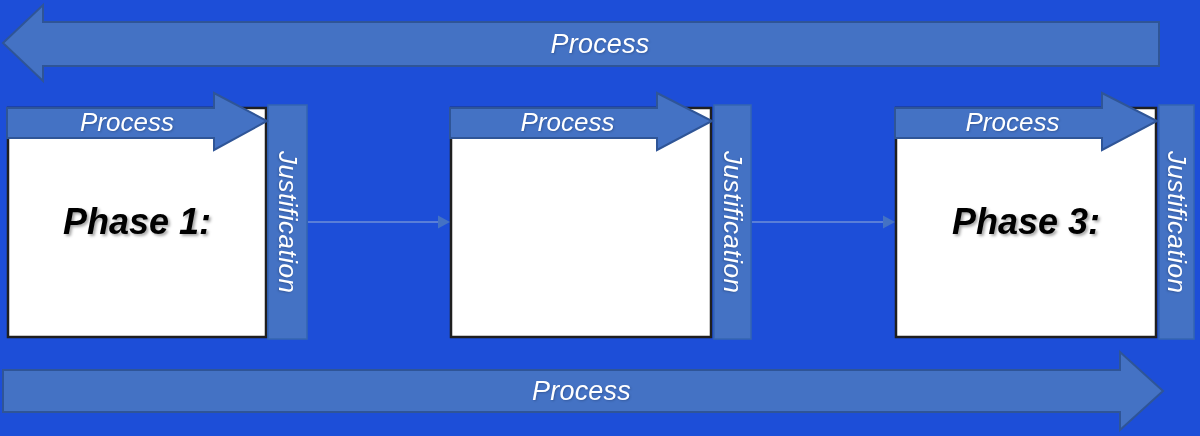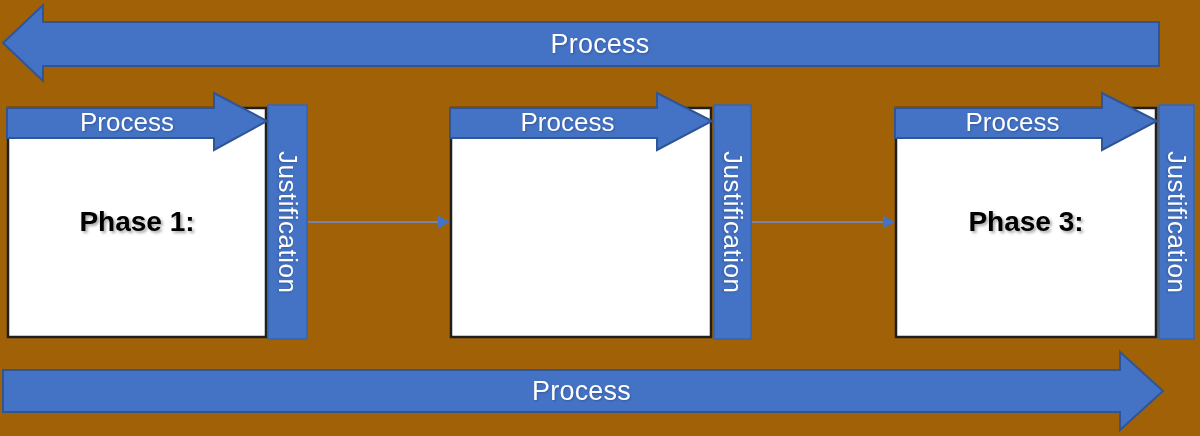--- a/index.html
+++ b/index.html
@@ -5,22 +5,23 @@
   html, body {
     margin: 0;
     padding: 0;
     background: #ffffff;
     font-family: "Liberation Sans", sans-serif;
   }
   .canvas {
     position: relative;
     width: 1200px;
     height: 436px;
-    background: #a16207;
+    background: #1d4ed8;
     overflow: hidden;
+    font-style: italic;
   }
   .shapes {
     position: absolute;
     left: 0;
     top: 0;
     width: 1200px;
     height: 436px;
   }
   .big-arrow {
     fill: #4472C4;
@@ -74,21 +75,21 @@
     pointer-events: none;
   }
   .phase-title {
     position: absolute;
     display: flex;
     flex-direction: column;
     align-items: center;
     justify-content: center;
     text-align: center;
     color: #000000;
-    font-size: 28px;
+    font-size: 36px;
     font-weight: 700;
     line-height: 1.45;
     text-shadow: 2px 2px 3px rgba(0,0,0,0.35);
     pointer-events: none;
   }
 </style>
 </head>
 <body>
 
 <div class="canvas">

